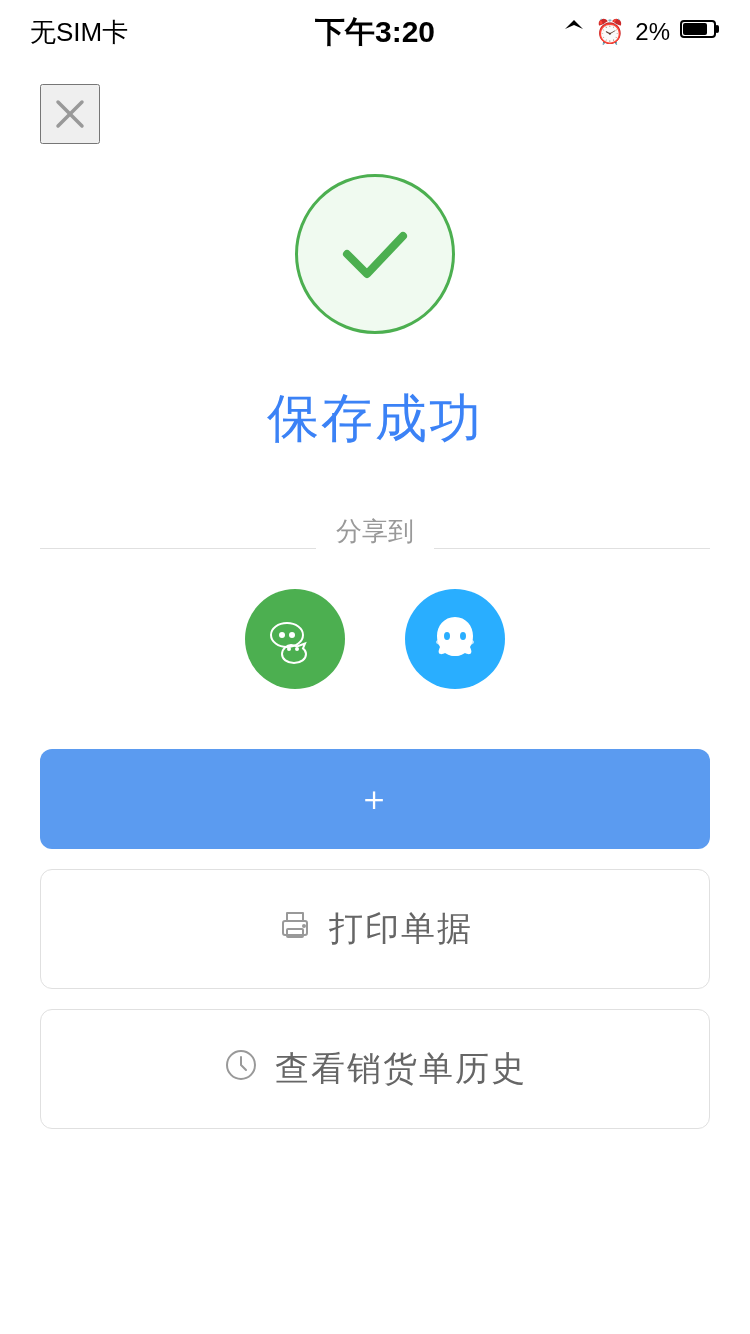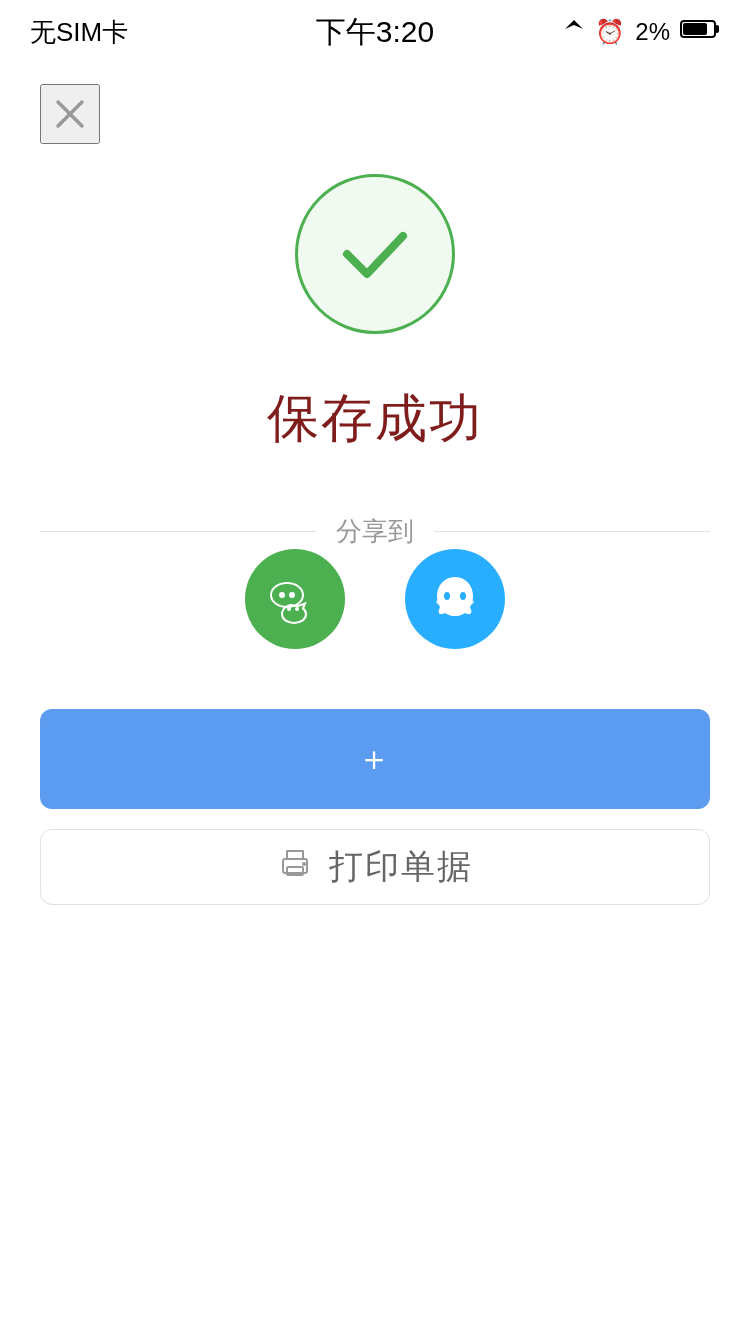--- a/index.html
+++ b/index.html
@@ -33,21 +33,21 @@
       font-size: 26px;
       color: #000;
       font-weight: 500;
     }
 
     .status-center {
       position: absolute;
       left: 50%;
       transform: translateX(-50%);
       font-size: 30px;
-      font-weight: 400;
+      font-weight: 700;
       color: #000;
     }
 
     .status-right {
       display: flex;
       align-items: center;
       gap: 10px;
       font-size: 24px;
       color: #000;
     }
@@ -92,35 +92,36 @@
 
     .success-circle svg {
       width: 80px;
       height: 80px;
     }
 
     
     .success-title {
       font-size: 52px;
       font-weight: 500;
-      color: #7f1d1d;
+      color: #3b82f6;
       margin-bottom: 60px;
       letter-spacing: 2px;
     }
 
     
     .share-section {
       width: 100%;
       margin-bottom: 60px;
     }
 
     .share-divider {
       display: flex;
-      align-items: center;
+      align-items: flex-end;
       gap: 20px;
+      margin-bottom: 40px;
     }
 
     .divider-line {
       flex: 1;
       height: 1px;
       background: #e0e0e0;
     }
 
     .share-label {
       font-size: 26px;
@@ -171,21 +172,21 @@
       display: flex;
       align-items: center;
       justify-content: center;
       gap: 16px;
       cursor: pointer;
       letter-spacing: 2px;
     }
 
     .btn-secondary {
       width: 100%;
-      height: 76px;
+      height: 120px;
       background: #fff;
       border: 1px solid #e0e0e0;
       border-radius: 12px;
       font-size: 34px;
       color: #666;
       display: flex;
       align-items: center;
       justify-content: center;
       gap: 16px;
       cursor: pointer;
@@ -286,15 +287,24 @@
         <svg width="36" height="36" viewBox="0 0 36 36" fill="none">
           <rect x="6" y="14" width="24" height="14" rx="2" stroke="#999" stroke-width="2" fill="none"></rect>
           <path d="M10 14V6h16v8" stroke="#999" stroke-width="2" stroke-linejoin="round" fill="none"></path>
           <rect x="10" y="22" width="16" height="8" rx="1" stroke="#999" stroke-width="2" fill="none"></rect>
           <circle cx="27" cy="19" r="2" fill="#999"></circle>
         </svg>
       </span>
       <span>打印单据</span>
     </button>
 
+    <button class="btn-secondary">
+      <span>
+        <svg width="36" height="36" viewBox="0 0 36 36" fill="none">
+          <circle cx="18" cy="18" r="14" stroke="#999" stroke-width="2" fill="none"></circle>
+          <path d="M18 10v8l5 5" stroke="#999" stroke-width="2" stroke-linecap="round" stroke-linejoin="round"></path>
+        </svg>
+      </span>
+      <span>查看销货单历史</span>
+    </button>
 
   </div>
 </div>
 
 </body></html>

